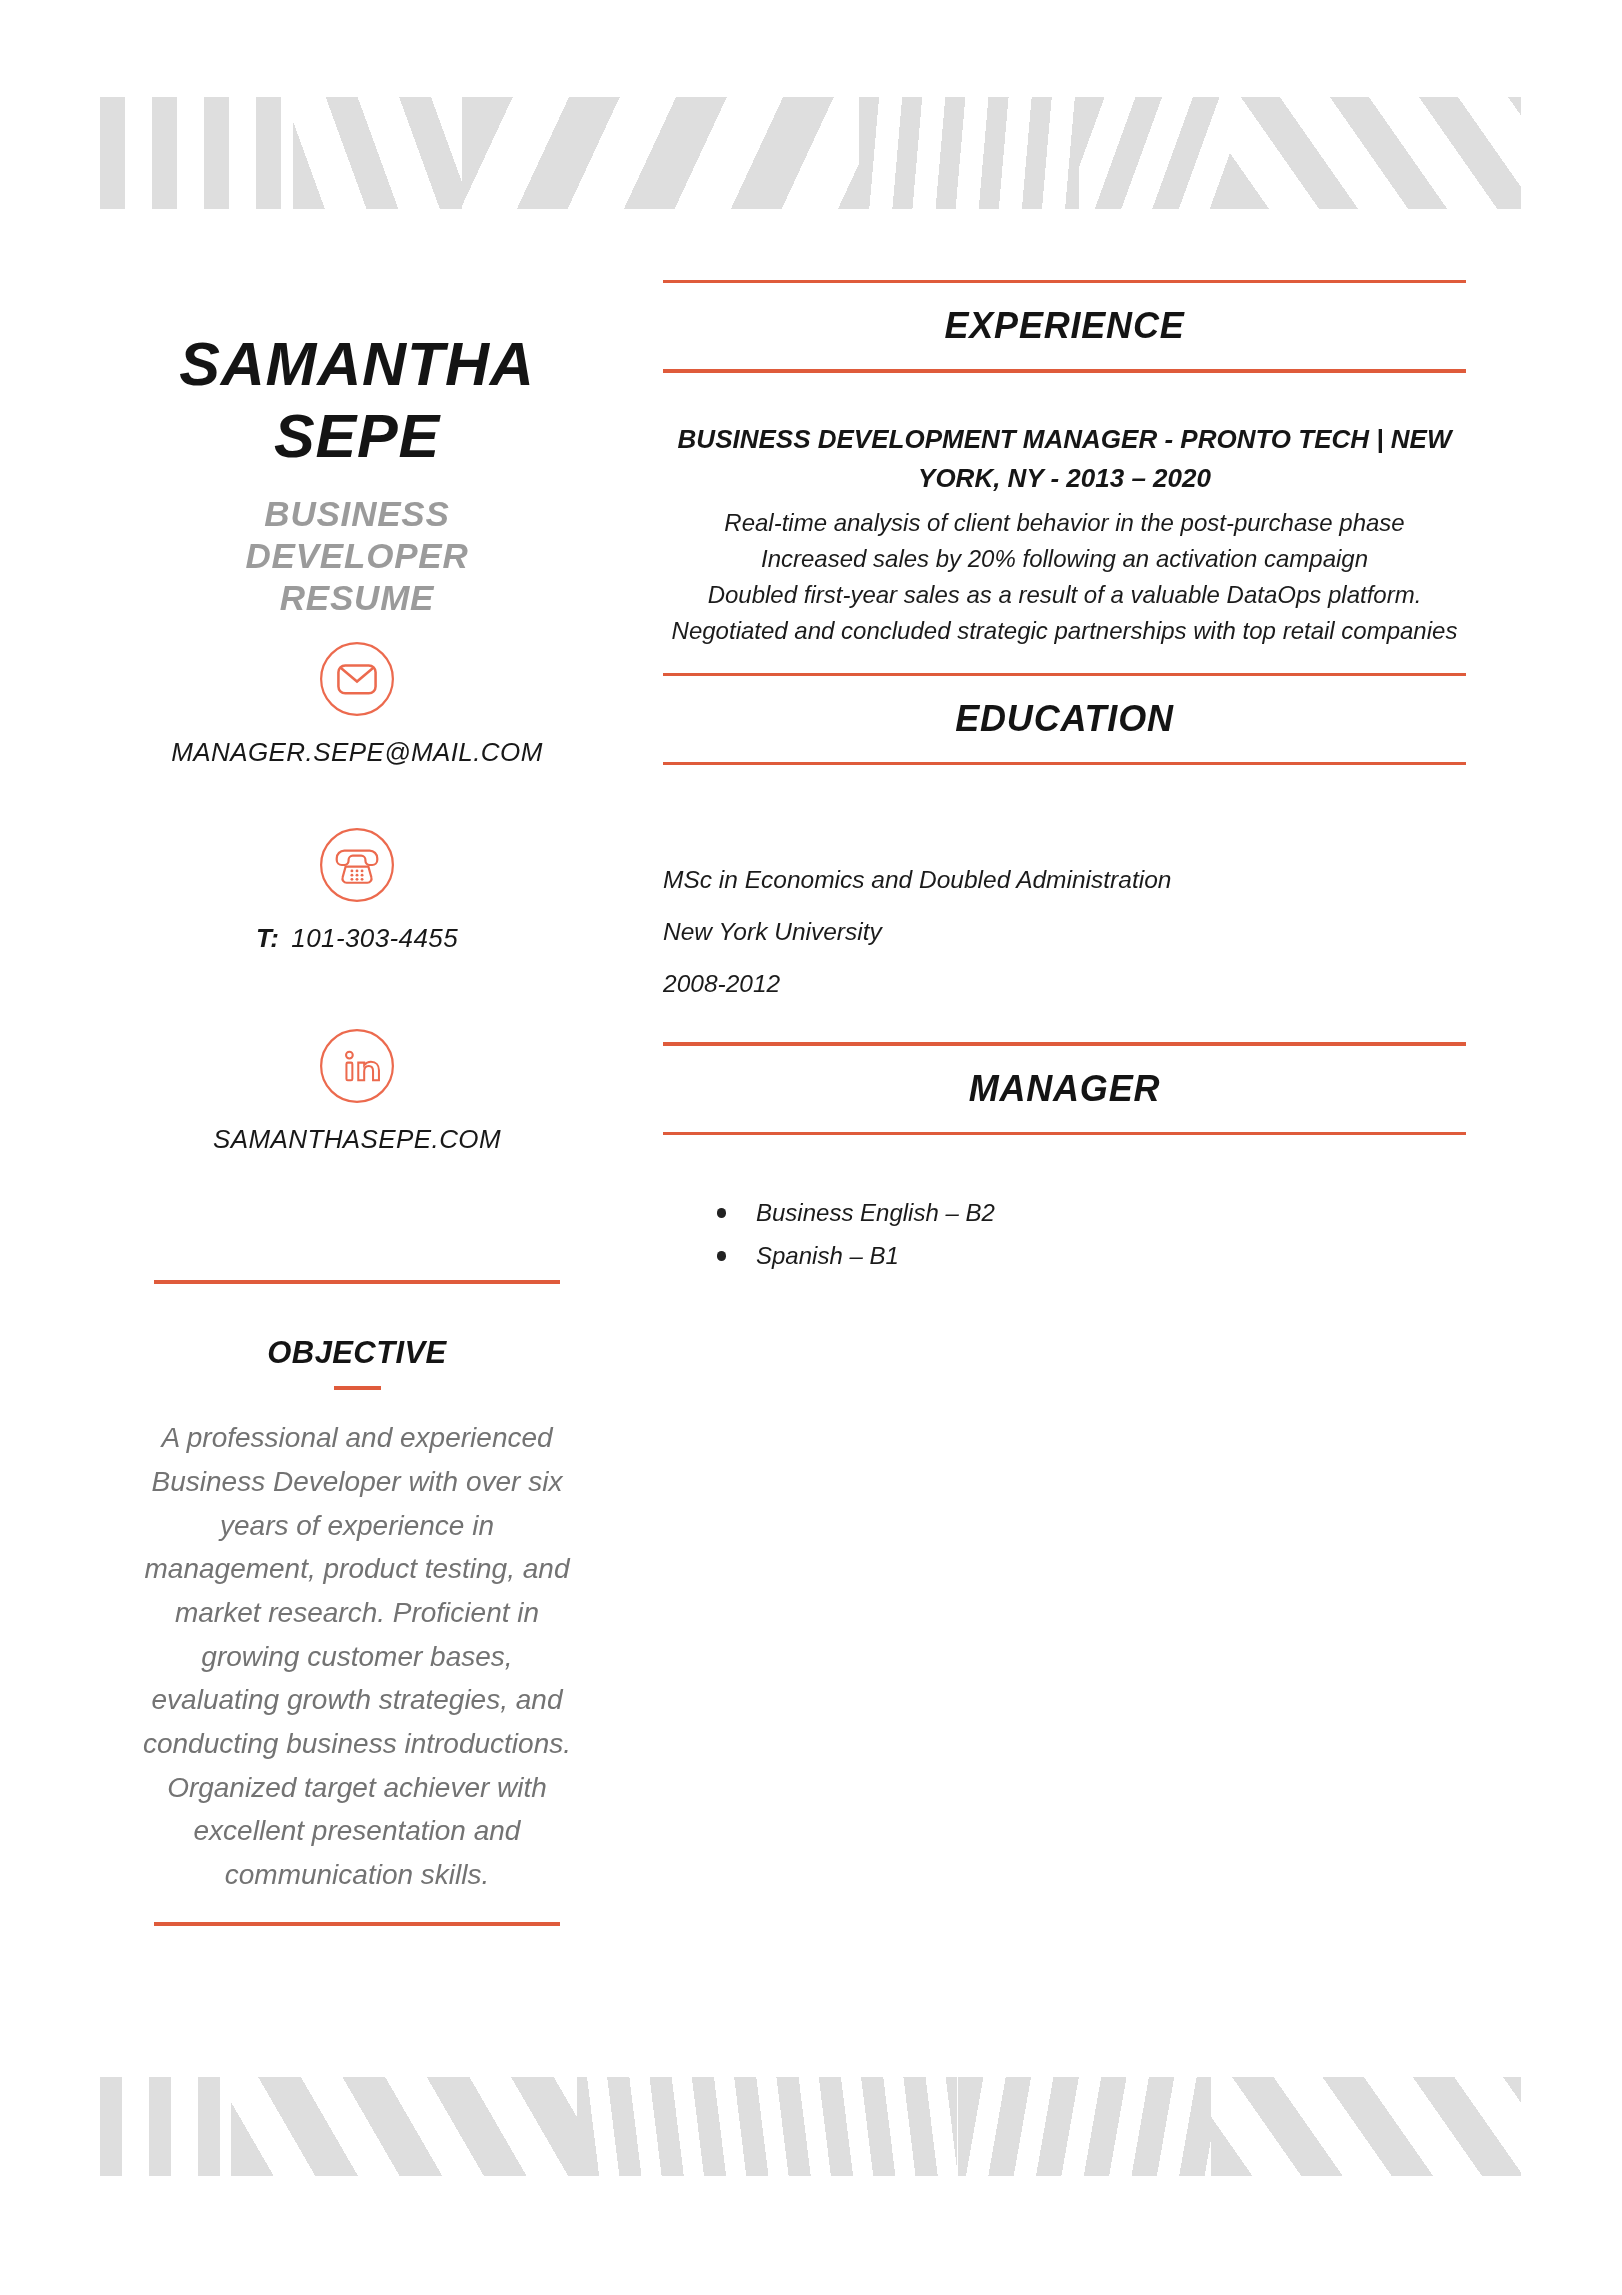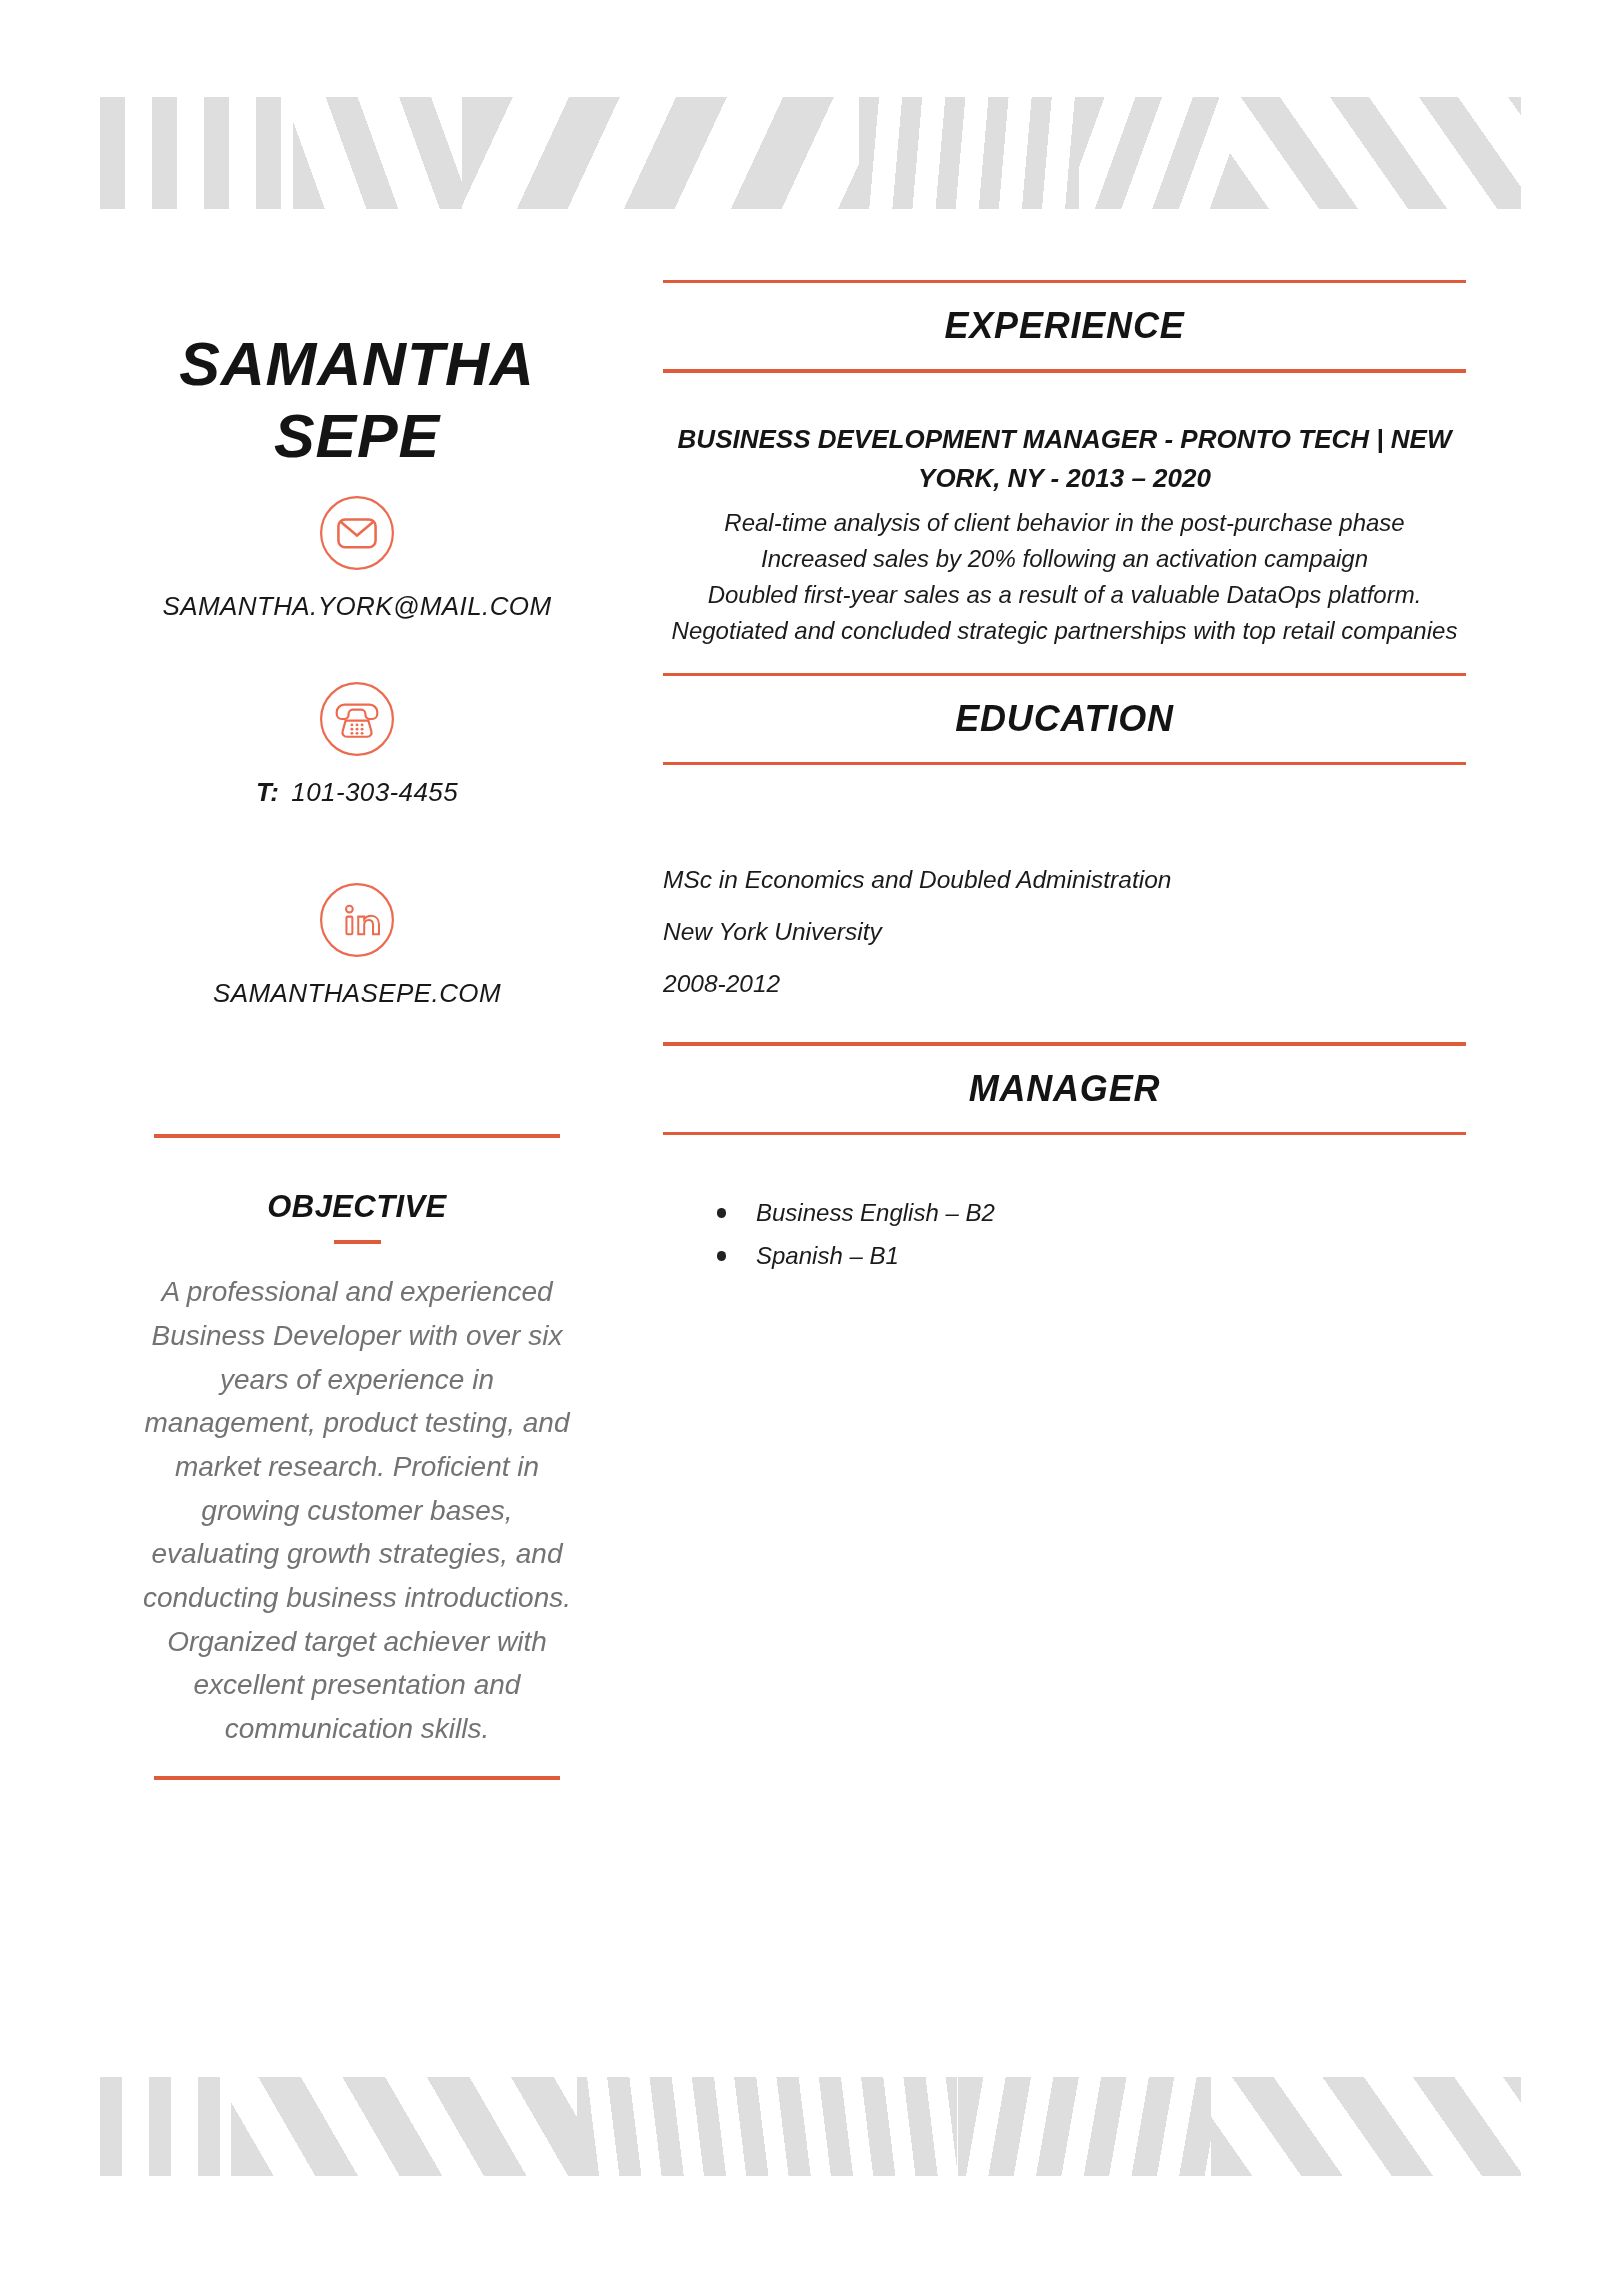--- a/index.html
+++ b/index.html
@@ -81,27 +81,28 @@
     <div class="seg t1"></div>
     <div class="seg t2"></div>
     <div class="seg t3"></div>
     <div class="seg t4"></div>
     <div class="seg t5"></div>
     <div class="seg t6"></div>
   </div>
 
   <div class="left-col">
     <h1 class="person-name">SAMANTHA SEPE</h1>
+    <div class="person-subtitle">BUSINESS DEVELOPER RESUME</div>
 
     <svg class="contact-icon icon-gap-1" width="76" height="76" viewBox="0 0 90 90">
       <circle class="icon-stroke" cx="45" cy="45" r="42.5" stroke-width="2.6"></circle>
       <rect class="icon-stroke" x="23" y="29" width="44" height="33" rx="8" stroke-width="3"></rect>
       <path class="icon-stroke" d="M26 32 L45 48 L64 32" stroke-width="3"></path>
     </svg>
-    <div class="contact-line">SAMANTHA.YORK@MAIL.COM</div>
+    <div class="contact-line">MANAGER.SEPE@MAIL.COM</div>
 
     <svg class="contact-icon icon-gap-2" width="76" height="76" viewBox="0 0 90 90">
       <circle class="icon-stroke" cx="45" cy="45" r="42.5" stroke-width="2.6"></circle>
       <path class="icon-stroke" stroke-width="2.6" d="M27 45 a6 6 0 0 1 -6 -6 v-2 a9 9 0 0 1 9 -9 h30 a9 9 0 0 1 9 9 v2 a6 6 0 0 1 -6 6 h-3 a5 5 0 0 1 -5 -5 v-1 a5 5 0 0 0 -5 -5 h-10 a5 5 0 0 0 -5 5 v1 a5 5 0 0 1 -5 5 z"></path>
       <path class="icon-stroke" stroke-width="2.6" d="M31.5 47 h27 l3.5 12.5 a5 5 0 0 1 -5 6.5 h-24 a5 5 0 0 1 -5 -6.5 z"></path>
       <g>
         <circle class="icon-fill" cx="39" cy="52" r="1.7"></circle>
           <circle class="icon-fill" cx="45" cy="52" r="1.7"></circle>
           <circle class="icon-fill" cx="51" cy="52" r="1.7"></circle>
         <circle class="icon-fill" cx="39" cy="57" r="1.7"></circle>

